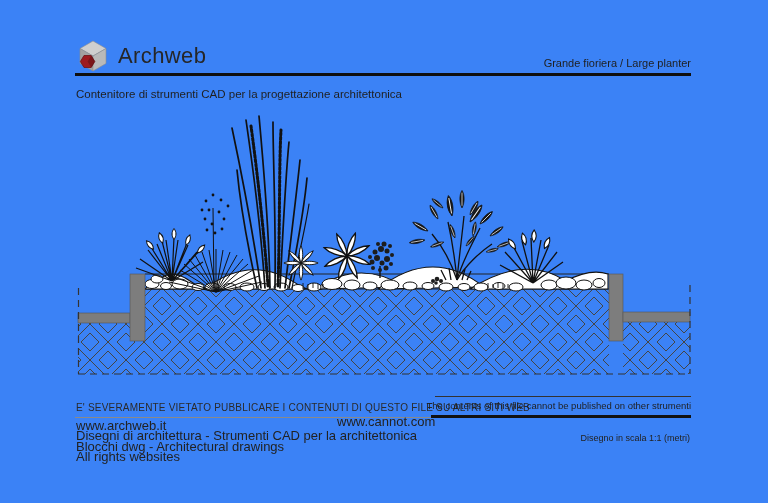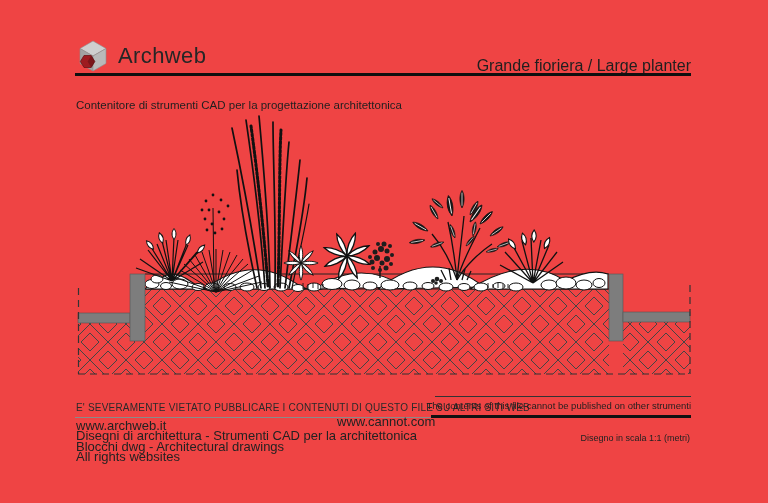--- a/index.html
+++ b/index.html
@@ -1,27 +1,27 @@
 <!DOCTYPE html>
 <html style="--ink: #1a1a1a; --wall-gray: #7d7d7d; --hatch-line: #454545; --logo-red: #9e1b20; --logo-gray-light: #cfcfcf; --logo-gray-mid: #b9b9b9; --logo-gray-dark: #a2a2a2;"><head>
 <meta charset="utf-8">
 <style>
   html,body{margin:0;padding:0;background:#e8e8e8;}
   .page{
-    position:relative;width:768px;height:503px;background:#ef4444;
+    position:relative;width:768px;height:503px;background:#3b82f6;
     font-family:"Liberation Sans", sans-serif;color:var(--ink,#1a1a1a);
     overflow:hidden;margin:0 auto;
   }
   .abs{position:absolute;}
   
   .logo{left:78px;top:40px;display:flex;align-items:center;gap:10px;}
   .logo-text{font-size:22px;font-weight:500;letter-spacing:.4px;color:#262626;}
-  .header-title{top:57px;right:77px;font-size:16px;color:#1f1f1f;}
+  .header-title{top:57px;right:77px;font-size:11px;color:#1f1f1f;}
   .header-rule{left:75px;top:73px;width:616px;height:3px;background:#0f0f0f;}
-  .subtitle{left:76px;top:88px;font-size:11.5px;color:#1f1f1f;margin-top:11px;}
+  .subtitle{left:76px;top:88px;font-size:11.5px;color:#1f1f1f;}
   
   .drawing{left:60px;top:106px;width:648px;height:282px;}
   
   .notice-left{left:76px;top:402px;font-size:10px;letter-spacing:.2px;color:#2a2a2a;}
   .notice-right{top:400px;right:77px;font-size:9.5px;color:#1f1f1f;}
   .rule-above-right{left:435px;top:396px;width:256px;height:1px;background:#333;}
   .rule-mid-thin{left:75px;top:417px;width:360px;height:1px;background:#8a8a8a;}
   .rule-mid-thick{left:431px;top:415px;width:260px;height:3px;background:#111;}
   
   .footer-left{left:76px;top:421px;font-size:13px;line-height:10.4px;color:#222;}

